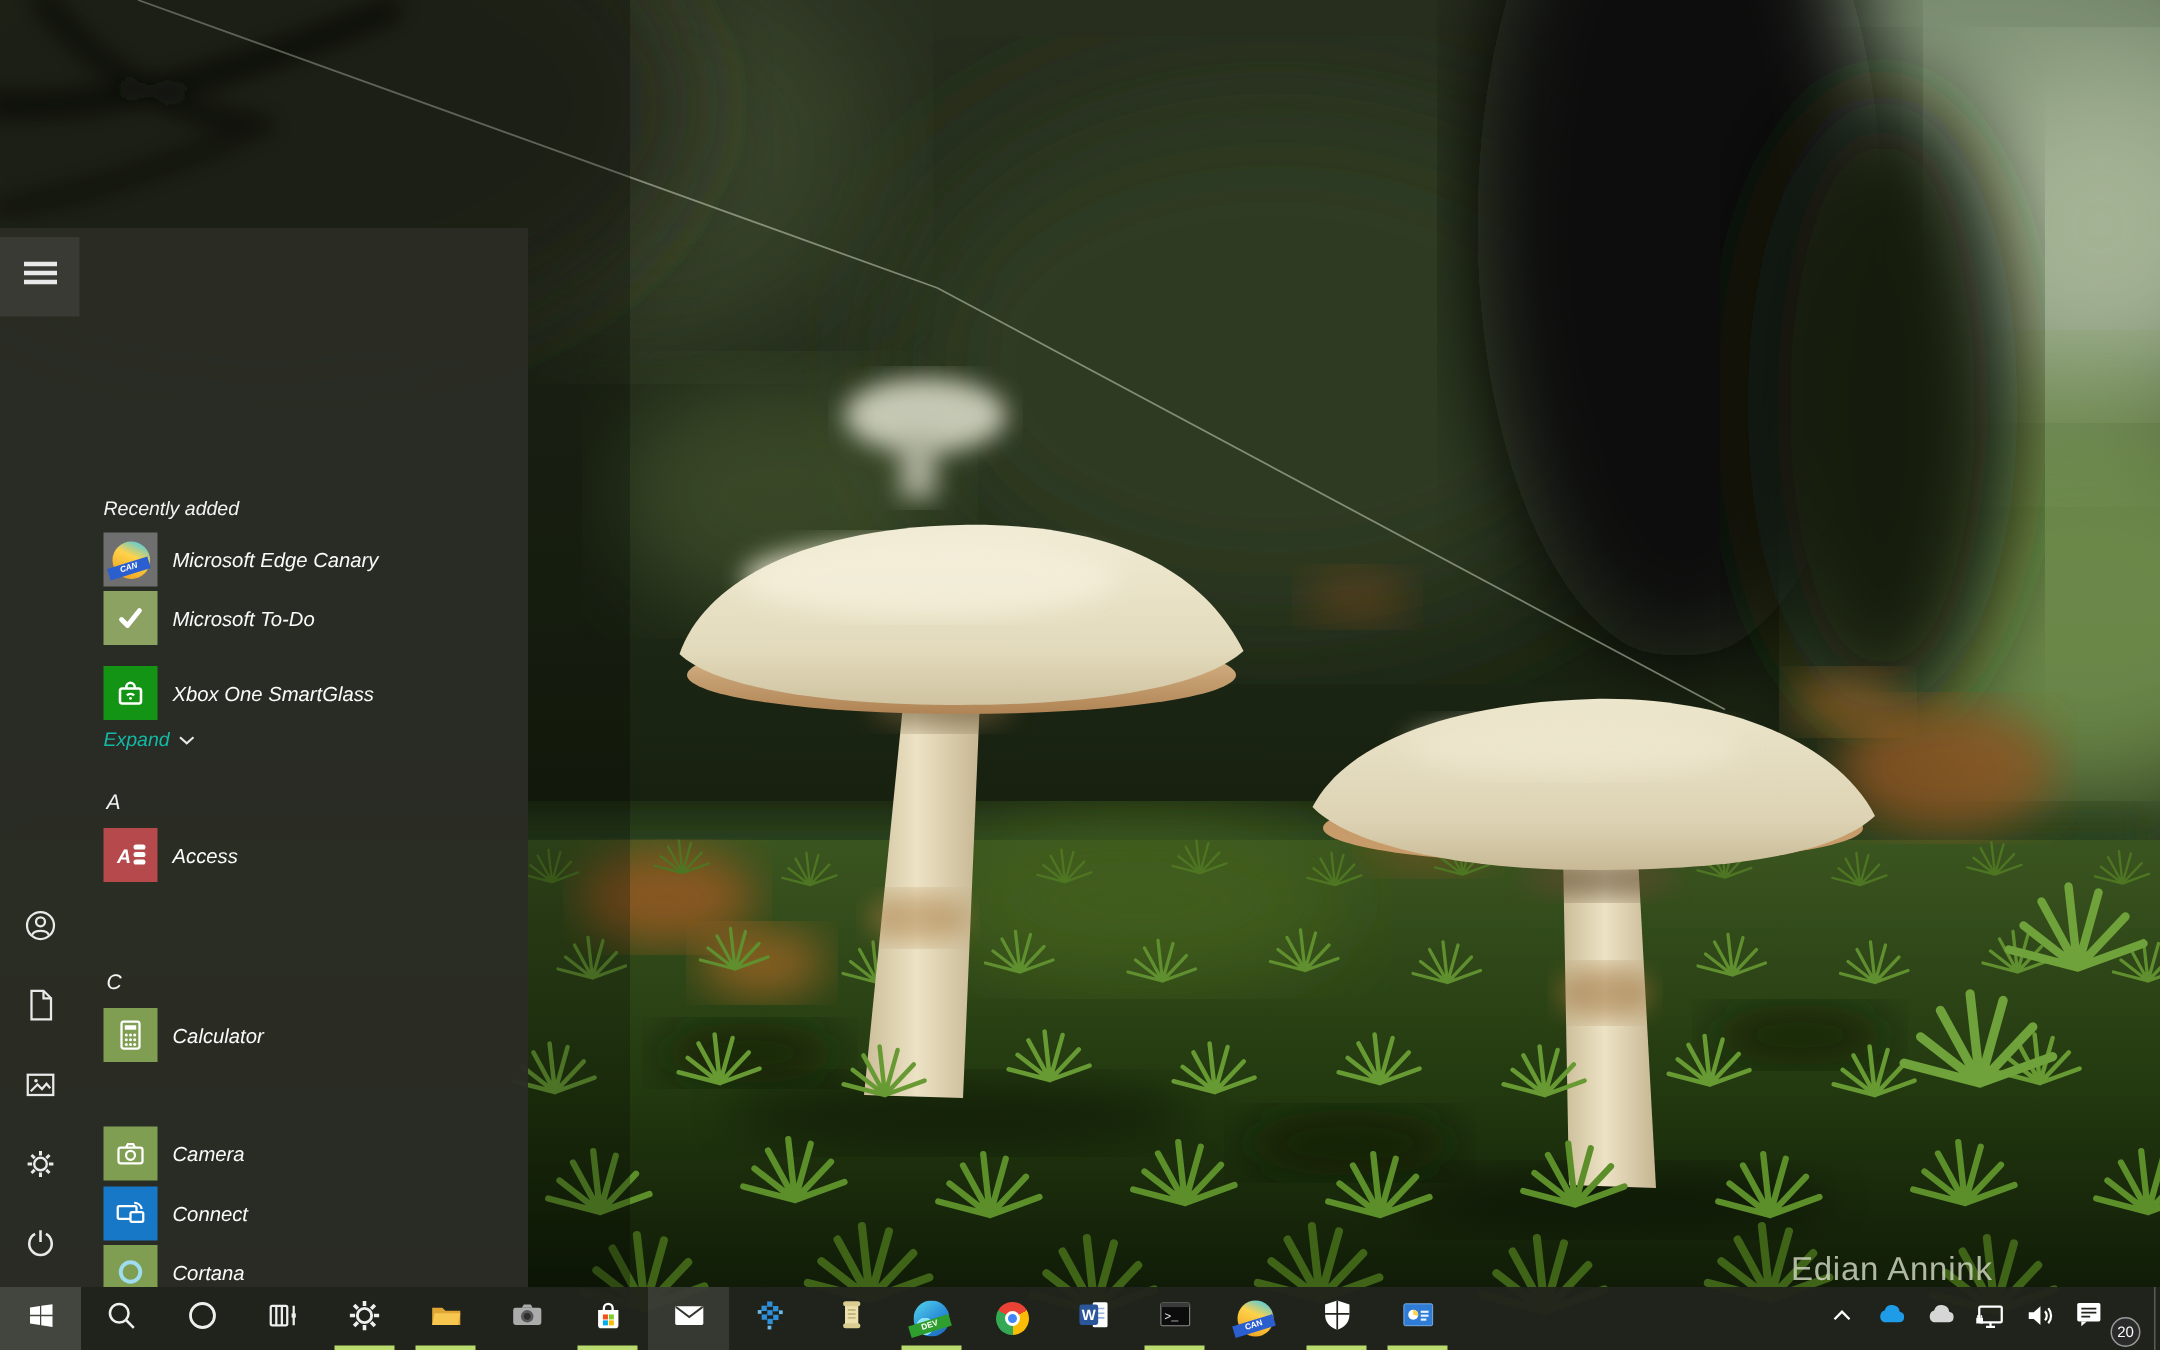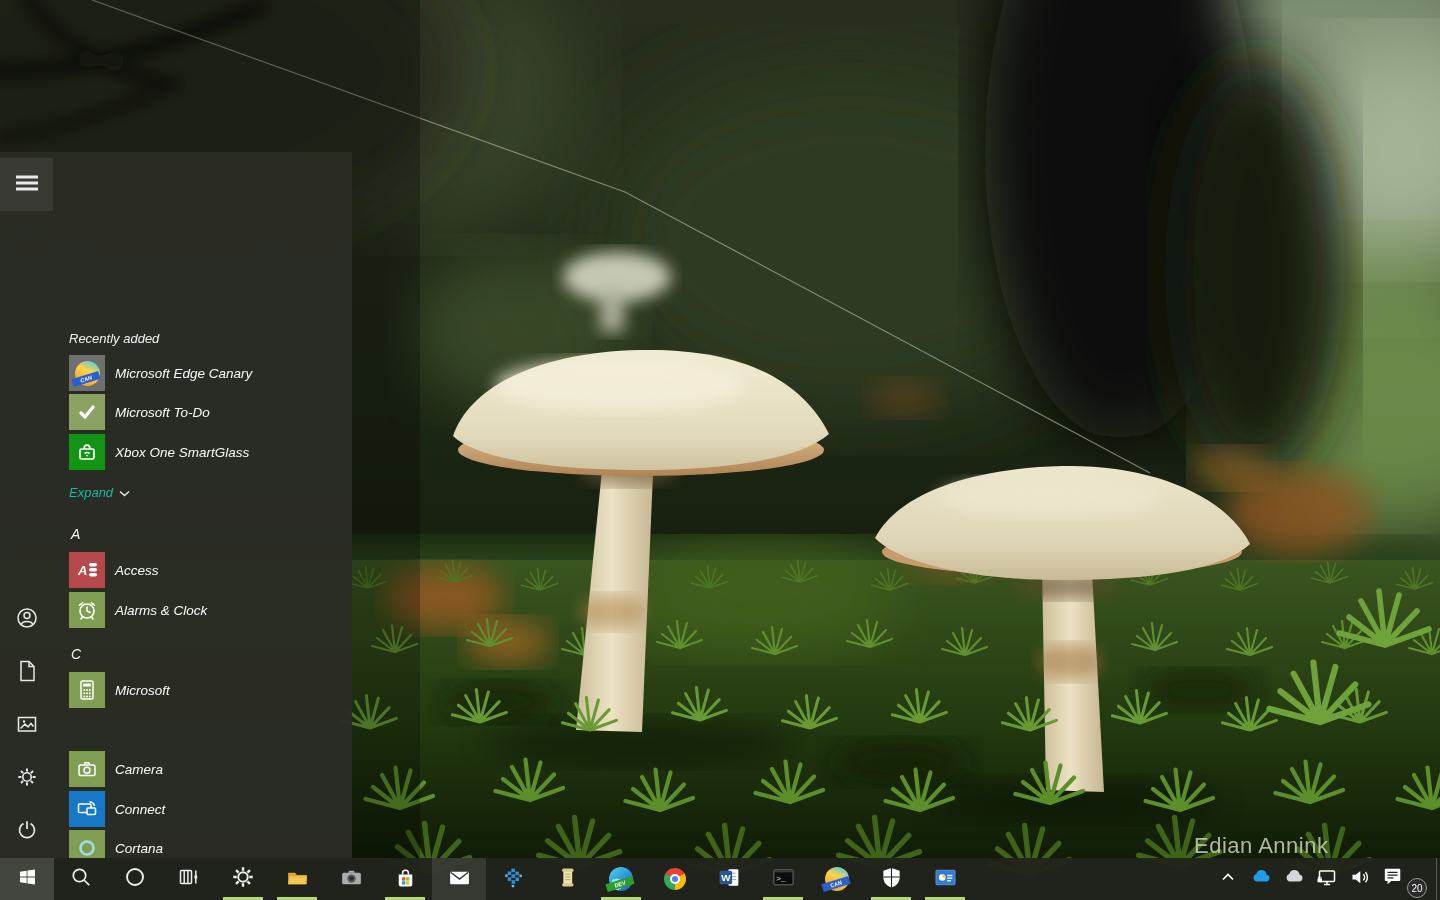--- a/index.html
+++ b/index.html
@@ -323,21 +323,21 @@
       <span class="sm-label">Microsoft Edge Canary</span>
     </div>
     <div class="sm-row" style="top:242px">
       <span class="tile t-todo">
         <svg width="24" height="24" viewBox="0 0 24 24" fill="none" stroke="#fff" stroke-width="3.2" stroke-linecap="round" stroke-linejoin="round">
             <path d="M6,13 L10,17 L18,7"></path>
           </svg>
       </span>
       <span class="sm-label">Microsoft To-Do</span>
     </div>
-    <div class="sm-row" style="top:282px">
+    <div class="sm-row" style="top:292px">
       <span class="tile t-xbox">
         <svg width="24" height="24" viewBox="0 0 24 24" fill="none" stroke="#fff" stroke-width="1.7">
             <rect x="5" y="9" width="14" height="10" rx="1.5"></rect>
             <path d="M9.2,9 V8 a2.8,2.8 0 0 1 5.6,0 V9"></path>
             <path d="M9.6,13.6 a3.4,3.4 0 0 1 4.8,0"></path>
             <circle cx="12" cy="15.6" r=".9" fill="#fff" stroke="none"></circle>
           </svg>
       </span>
       <span class="sm-label">Xbox One SmartGlass</span>
     </div>
@@ -357,30 +357,20 @@
         <svg width="24" height="24" viewBox="0 0 24 24">
             <text x="3" y="17" font-size="13" font-weight="bold" fill="#fff" font-family="Liberation Sans, sans-serif">A</text>
             <g fill="#fff">
               <rect x="14" y="5" width="8" height="3.4" rx="1.7"></rect>
               <rect x="14" y="10" width="8" height="3.4" rx="1.7"></rect>
               <rect x="14" y="15" width="8" height="3.4" rx="1.7"></rect>
             </g>
           </svg>
       </span>
       <span class="sm-label">Access</span>
-    </div>
-    <div class="sm-row" style="top:440px">
-      <span class="tile t-accent">
-        <svg width="24" height="24" viewBox="0 0 24 24" fill="none" stroke="#fff" stroke-width="1.6" stroke-linecap="round">
-            <circle cx="12" cy="13" r="7"></circle>
-            <path d="M12,13 V9 M12,13 L15.2,14.4"></path>
-            <path d="M4.6,7.2 L7.6,4.8 M19.4,7.2 L16.4,4.8 M7.2,19 L6,21 M16.8,19 L18,21"></path>
-          </svg>
-      </span>
-      <span class="sm-label">Alarms &amp; Clock</span>
     </div>
 
     <div class="sm-letter" style="top:492px">C</div>
     <div class="sm-row" style="top:520px">
       <span class="tile t-accent">
         <svg width="24" height="24" viewBox="0 0 24 24" fill="none" stroke="#fff" stroke-width="1.5">
             <rect x="6" y="3" width="12" height="18" rx="1.5"></rect>
             <rect x="8.2" y="5.5" width="7.6" height="3" fill="#fff" stroke="none"></rect>
             <g fill="#fff" stroke="none">
               <circle cx="9.2" cy="12" r="1"></circle>
@@ -388,21 +378,21 @@
               <circle cx="14.8" cy="12" r="1"></circle>
               <circle cx="9.2" cy="15.2" r="1"></circle>
               <circle cx="12" cy="15.2" r="1"></circle>
               <circle cx="14.8" cy="15.2" r="1"></circle>
               <circle cx="9.2" cy="18.4" r="1"></circle>
               <circle cx="12" cy="18.4" r="1"></circle>
               <circle cx="14.8" cy="18.4" r="1"></circle>
             </g>
           </svg>
       </span>
-      <span class="sm-label">Microsoft</span>
+      <span class="sm-label">Calculator</span>
     </div>
     <div class="sm-row" style="top:599px">
       <span class="tile t-accent">
         <svg width="24" height="24" viewBox="0 0 24 24" fill="none" stroke="#fff" stroke-width="1.5">
             <rect x="4" y="8" width="16" height="10.5" rx="1.5"></rect>
             <path d="M9,8 L10.2,5.8 H13.8 L15,8"></path>
             <circle cx="12" cy="13.2" r="3"></circle>
           </svg>
       </span>
       <span class="sm-label">Camera</span>

